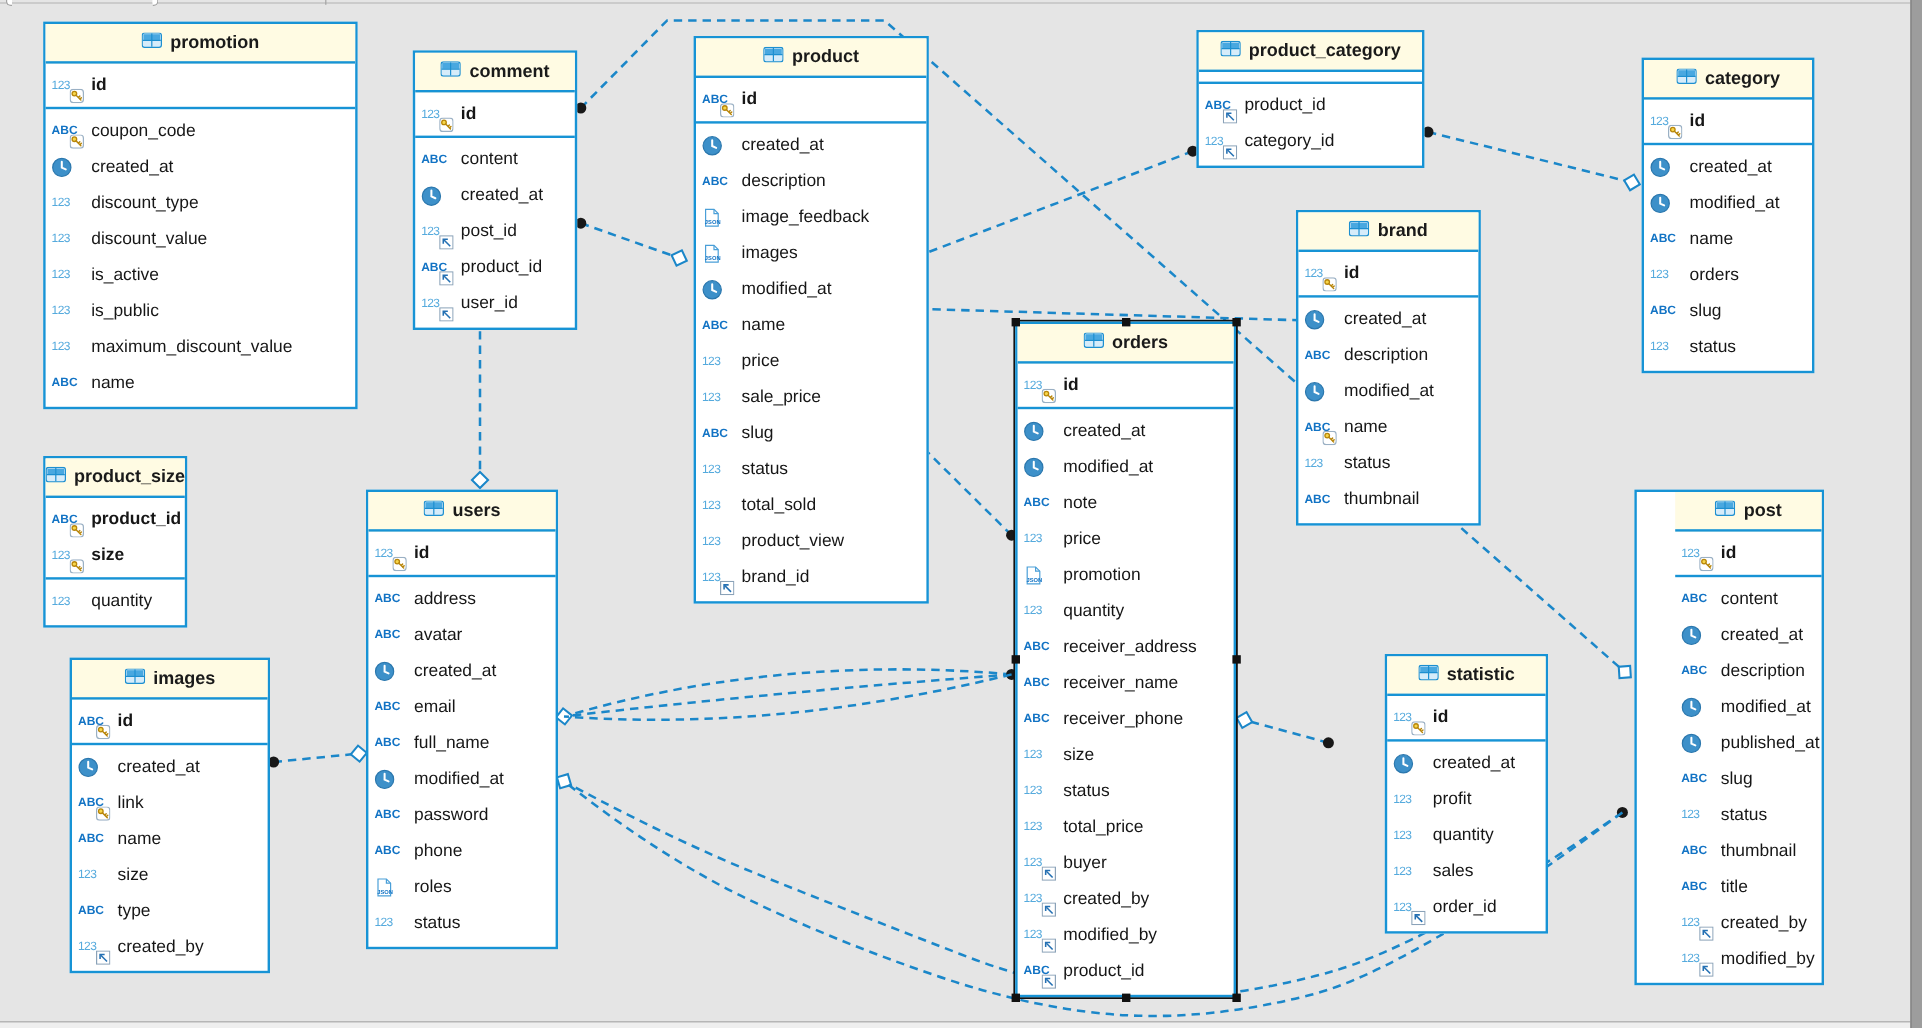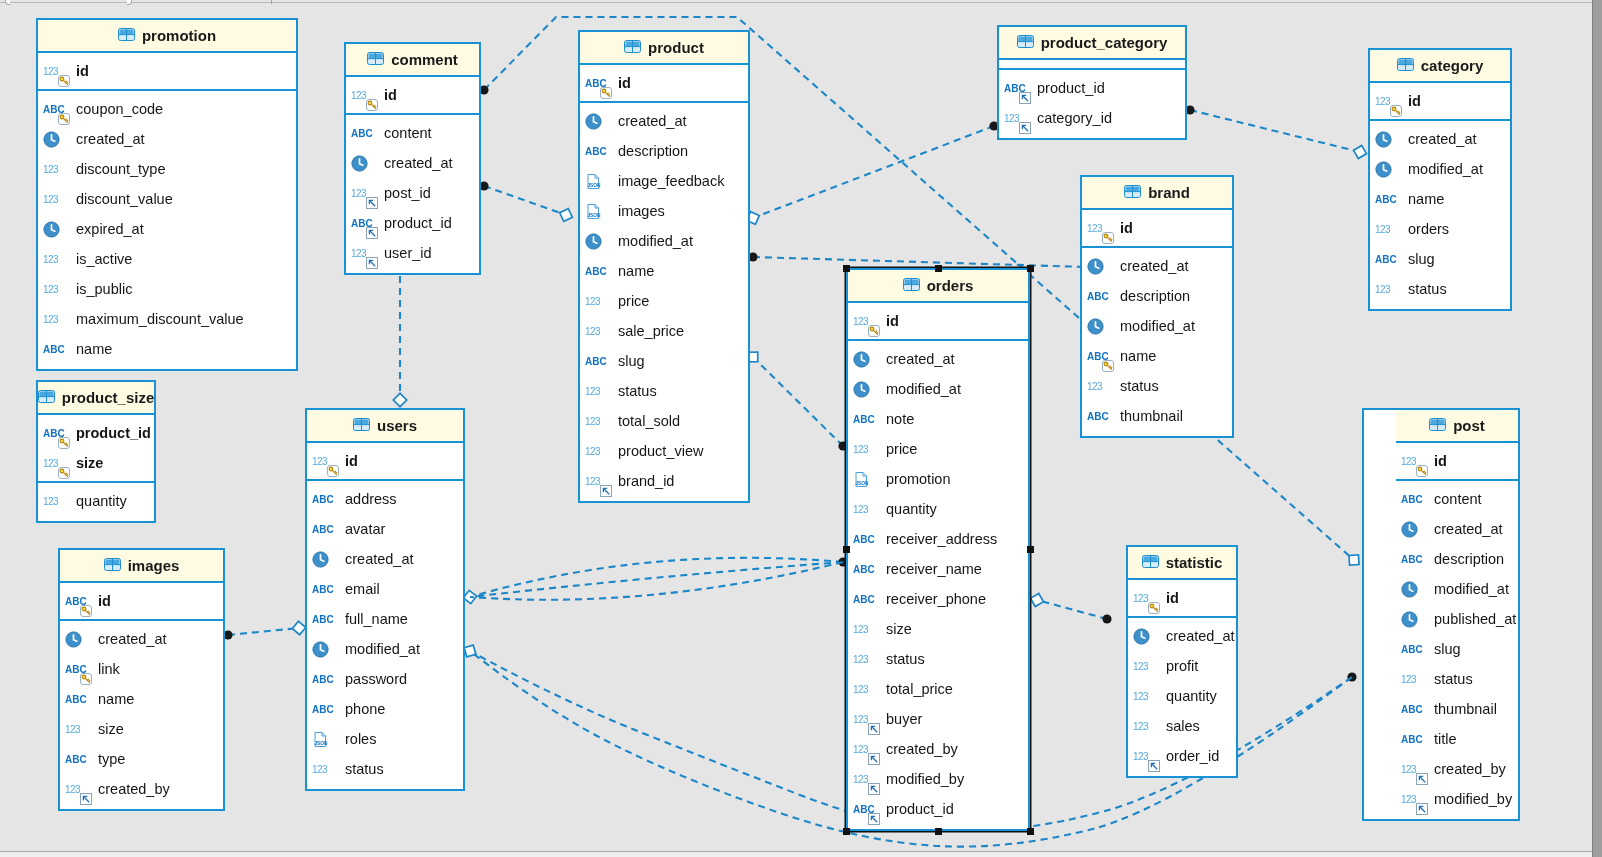--- a/index.html
+++ b/index.html
@@ -156,29 +156,20 @@
           <span class="cname">discount_type</span>
         </div>
         <div class="row">
           <span class="ticn">
             <span class="tnum">123</span>
           </span>
           <span class="cname">discount_value</span>
         </div>
         <div class="row">
           <span class="ticn">
-            <svg width="17" height="17" viewBox="0 0 17 17">
-              <circle cx="8.5" cy="8.5" r="7.6" fill="#3d90c9" stroke="#2b77ad"></circle>
-              <path d="M8.5 3.8 V8.7 L11.8 10.2" stroke="#ffffff" stroke-width="1.7" fill="none" stroke-linecap="round"></path>
-            </svg>
-          </span>
-          <span class="cname">expired_at</span>
-        </div>
-        <div class="row">
-          <span class="ticn">
             <span class="tnum">123</span>
           </span>
           <span class="cname">is_active</span>
         </div>
         <div class="row">
           <span class="ticn">
             <span class="tnum">123</span>
           </span>
           <span class="cname">is_public</span>
         </div>
@@ -263,21 +254,21 @@
             <span class="badge"><svg width="12" height="12" viewBox="0 0 12 12">
                 <rect x="0.5" y="0.5" width="11" height="11" fill="#ffffff" stroke="#8aa2b8"></rect>
                 <path d="M9.2 9.2 L4 4" stroke="#2470b3" stroke-width="1.3"></path>
                 <path d="M3.4 7.2 V3.4 H7.2" fill="none" stroke="#2470b3" stroke-width="1.3"></path>
               </svg></span>
           </span>
           <span class="cname">user_id</span>
         </div>
       </div>
     </div>
-    <div class="table" style="left: 578px; top: 30px; width: 172px;">
+    <div class="table" style="left: 578px; top: 30px; width: 196px;">
       <div class="thead">
         <span><svg width="17" height="13" viewBox="0 0 17 13">
             <rect x="0.5" y="0.5" width="16" height="12" rx="2" fill="#d6ecfa" stroke="#1d8fd0"></rect>
             <rect x="1.5" y="1.5" width="14" height="4.8" fill="#49a8e0"></rect>
             <line x1="8.5" y1="1" x2="8.5" y2="12" stroke="#1d8fd0"></line>
             <line x1="1" y1="6.6" x2="16" y2="6.6" stroke="#1d8fd0"></line>
           </svg></span>
         <span class="ttitle">product</span>
       </div>
       <div class="pksec">
@@ -937,21 +928,21 @@
             <span class="badge"><svg width="12" height="12" viewBox="0 0 12 12">
                 <rect x="0.5" y="0.5" width="11" height="11" fill="#ffffff" stroke="#8aa2b8"></rect>
                 <path d="M9.2 9.2 L4 4" stroke="#2470b3" stroke-width="1.3"></path>
                 <path d="M3.4 7.2 V3.4 H7.2" fill="none" stroke="#2470b3" stroke-width="1.3"></path>
               </svg></span>
           </span>
           <span class="cname">created_by</span>
         </div>
       </div>
     </div>
-    <div class="table" style="left: 1126px; top: 545px; width: 112px;">
+    <div class="table" style="left: 1154px; top: 545px; width: 136px;">
       <div class="thead">
         <span><svg width="17" height="13" viewBox="0 0 17 13">
             <rect x="0.5" y="0.5" width="16" height="12" rx="2" fill="#d6ecfa" stroke="#1d8fd0"></rect>
             <rect x="1.5" y="1.5" width="14" height="4.8" fill="#49a8e0"></rect>
             <line x1="8.5" y1="1" x2="8.5" y2="12" stroke="#1d8fd0"></line>
             <line x1="1" y1="6.6" x2="16" y2="6.6" stroke="#1d8fd0"></line>
           </svg></span>
         <span class="ttitle">statistic</span>
       </div>
       <div class="pksec">

